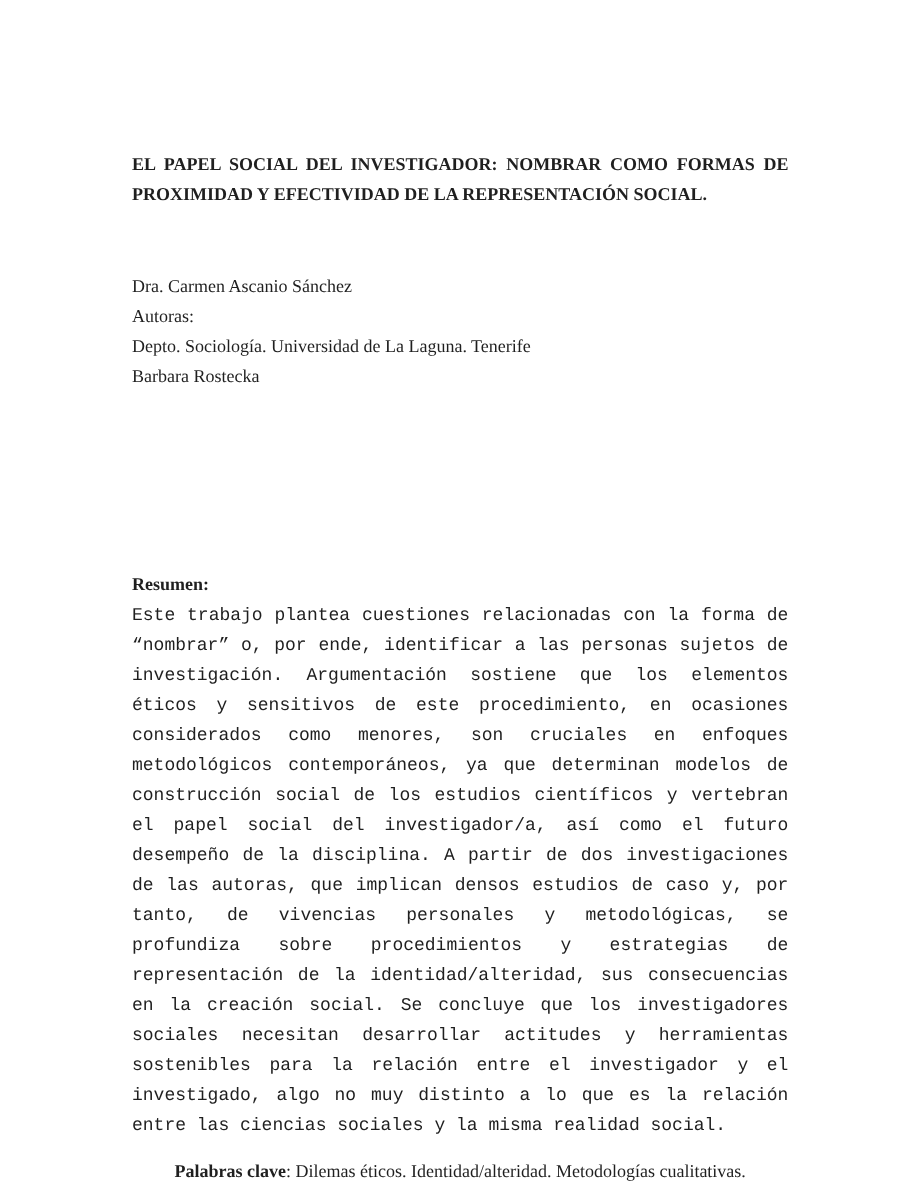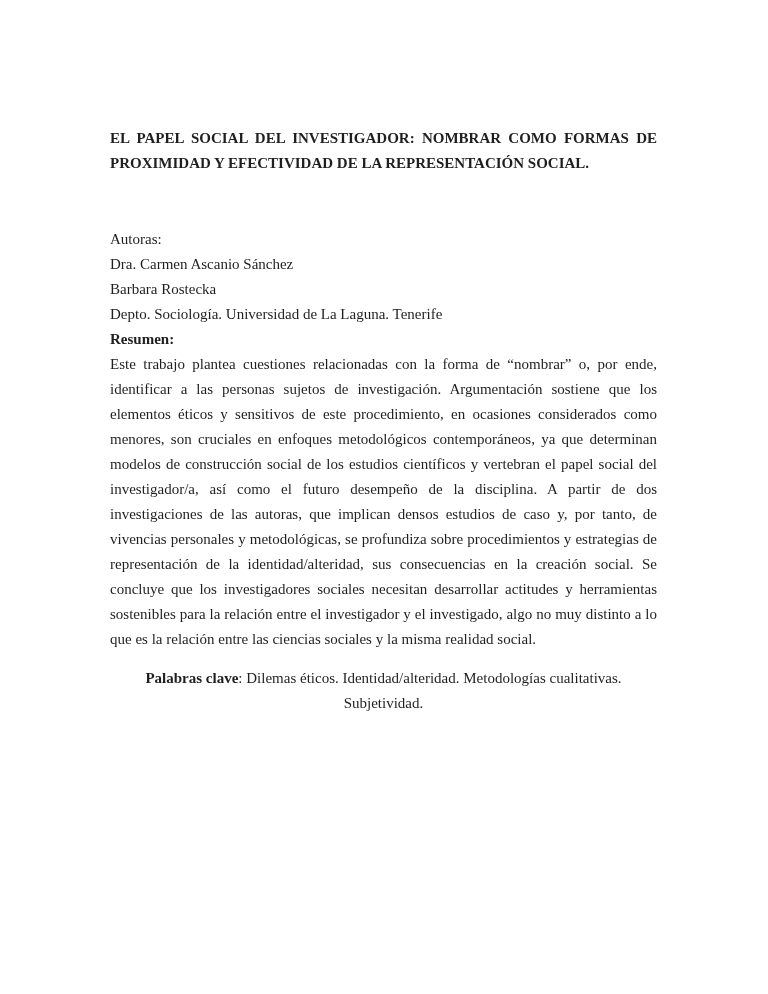--- a/index.html
+++ b/index.html
@@ -28,47 +28,49 @@
     font-weight: 700;
     text-align: justify;
   }
   .authors {
     margin-top: 51px;
   }
   .authors div {
     white-space: nowrap;
   }
   .abstract {
+    margin-top: 149px;
   }
   .bold {
     font-weight: 700;
   }
   .abstract-body {
     margin: 0;
     text-align: justify;
     text-justify: inter-word;
+    font-family: Liberation Mono, monospace;
   }
   .keywords {
     margin: 14px 0 0 0;
     text-align: center;
   }
 </style>
 </head>
 <body>
 
 <div class="page">
   <div class="content">
 
     <h1 class="title">EL PAPEL SOCIAL DEL INVESTIGADOR: NOMBRAR COMO FORMAS DE PROXIMIDAD Y EFECTIVIDAD DE LA REPRESENTACIÓN SOCIAL.</h1>
 
     <div class="authors">
+      <div>Dra. Carmen Ascanio Sánchez</div>
       <div>Autoras:</div>
-      <div>Dra. Carmen Ascanio Sánchez</div>
+      <div>Depto. Sociología. Universidad de La Laguna. Tenerife</div>
       <div>Barbara Rostecka</div>
-      <div>Depto. Sociología. Universidad de La Laguna. Tenerife</div>
     </div>
 
     <div class="abstract">
       <div class="bold">Resumen:</div>
       <p class="abstract-body">Este trabajo plantea cuestiones relacionadas con la forma de “nombrar” o, por ende, identificar a las personas sujetos de investigación. Argumentación sostiene que los elementos éticos y sensitivos de este procedimiento, en ocasiones considerados como menores, son cruciales en enfoques metodológicos contemporáneos, ya que determinan modelos de construcción social de los estudios científicos y vertebran el papel social del investigador/a, así como el futuro desempeño de la disciplina. A partir de dos investigaciones de las autoras, que implican densos estudios de caso y, por tanto, de vivencias personales y metodológicas, se profundiza sobre procedimientos y estrategias de representación de la identidad/alteridad, sus consecuencias en la creación social. Se concluye que los investigadores sociales necesitan desarrollar actitudes y herramientas sostenibles para la relación entre el investigador y el investigado, algo no muy distinto a lo que es la relación entre las ciencias sociales y la misma realidad social.</p>
     </div>
 
     <p class="keywords"><span class="bold">Palabras clave</span><span>: Dilemas éticos. Identidad/alteridad. Metodologías cualitativas. Subjetividad.</span></p>
 
   </div>

